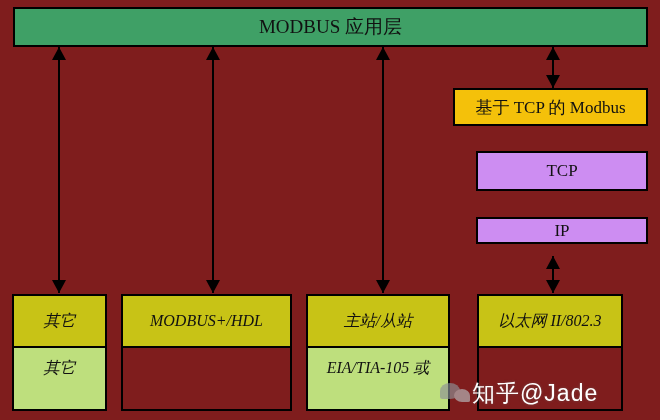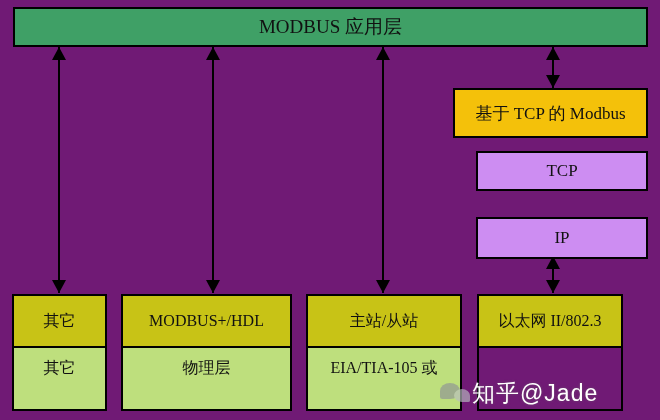--- a/index.html
+++ b/index.html
@@ -1,39 +1,39 @@
 <!DOCTYPE html>
 <html><head>
 <meta charset="utf-8">
 <style>
   html,body{margin:0;padding:0;background:#fff;}
   #stage{
-    position:relative;width:660px;height:420px;background:#701a75;overflow:hidden;
+    position:relative;width:660px;height:420px;background:#7f1d1d;overflow:hidden;
     font-family:"Liberation Serif","DejaVu Serif",serif;color:#111;
   }
   .box{
     position:absolute;box-sizing:border-box;border:2px solid #000;
     display:flex;align-items:center;justify-content:center;text-align:center;
   }
   .titlebar{left:13px;top:7px;width:635px;height:40px;background:#3fa066;font-size:19px;}
-  .gold{left:453px;top:88px;width:195px;height:50px;background:#f4c10a;font-size:17px;}
+  .gold{left:453px;top:88px;width:195px;height:38px;background:#f4c10a;font-size:17px;}
   .tcp{left:476px;top:151px;width:172px;height:40px;background:#cd8df2;font-size:17px;}
-  .ip{left:476px;top:217px;width:172px;height:42px;background:#cd8df2;font-size:17px;}
-  .col{position:absolute;box-sizing:border-box;border:2px solid #000;top:294px;height:117px;display:flex;flex-direction:column;}
+  .ip{left:476px;top:217px;width:172px;height:27px;background:#cd8df2;font-size:17px;}
+  .col{position:absolute;box-sizing:border-box;border:2px solid #000;top:294px;height:117px;display:flex;flex-direction:column;font-style:italic;}
   .col .top{
     box-sizing:border-box;height:52px;background:#c8c316;border-bottom:2px solid #000;
     display:flex;align-items:center;justify-content:center;font-size:16px;text-align:center;
   }
   .col .bottom{
     flex:1;background:#bedf7d;display:flex;flex-direction:column;align-items:center;
     padding-top:7px;font-size:16px;line-height:26px;text-align:center;
   }
   .col1{left:12px;width:95px;}
   .col2{left:121px;width:171px;}
-  .col3{left:306px;width:156px;}
+  .col3{left:306px;width:144px;}
   .col4{left:477px;width:146px;}
   
   .varrow{position:absolute;width:2px;background:#000;}
   .varrow::before,.varrow::after{
     content:"";position:absolute;left:-6px;width:0;height:0;
     border-left:7px solid transparent;border-right:7px solid transparent;
   }
   .varrow::before{top:0;border-bottom:13px solid #000;}
   .varrow::after{bottom:0;border-top:13px solid #000;}
   .a1{left:58px;top:47px;height:246px;}
@@ -81,23 +81,20 @@
     </div>
     <div class="bottom">
       <span>其它</span>
     </div>
   </div>
 
   <div class="col col2">
     <div class="top">
       <span>MODBUS+/HDL</span>
     </div>
-    <div class="bottom">
-      <span>物理层</span>
-    </div>
   </div>
 
   <div class="col col3">
     <div class="top">
       <span>主站/从站</span>
     </div>
     <div class="bottom">
       <span>EIA/TIA-105 或</span>
     </div>
   </div>

